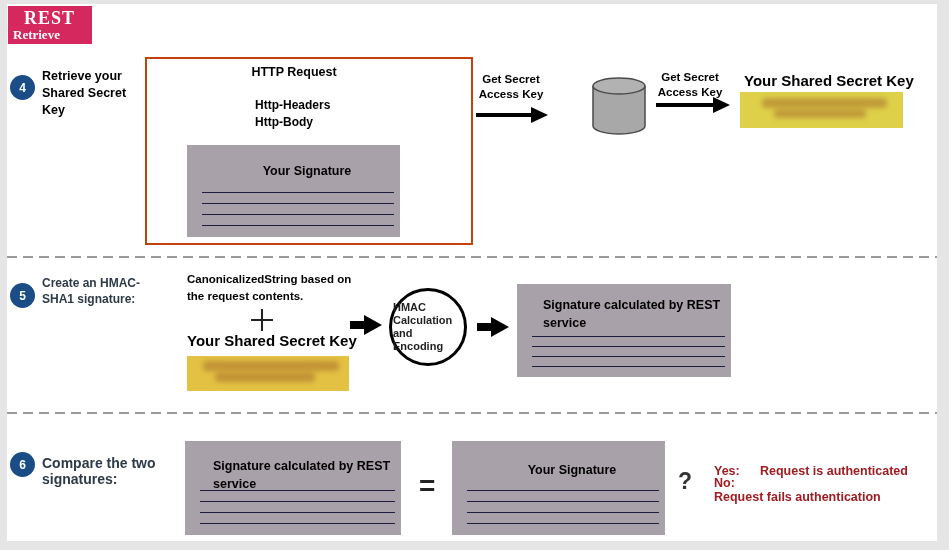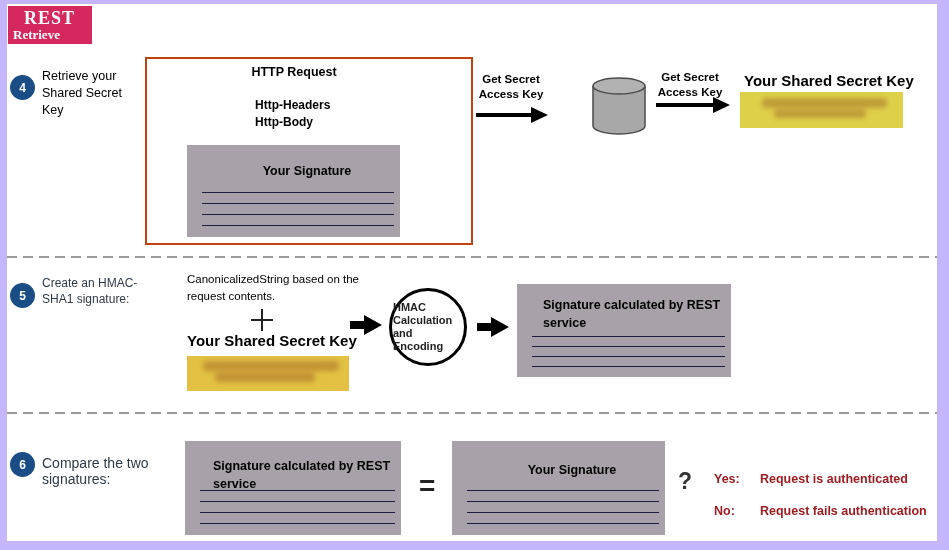--- a/index.html
+++ b/index.html
@@ -1,33 +1,33 @@
 <!DOCTYPE html>
 <html><head>
 <meta charset="utf-8">
 <style>
   html,body{margin:0;padding:0;background:#fff;}
   .page{
     position:relative;width:949px;height:550px;
-    background:#c4b5fd;
+    background:#e5e5e5;
     font-family:"Liberation Sans","DejaVu Sans",sans-serif;
     overflow:hidden;
   }
   .canvas{position:absolute;left:7px;top:4px;right:12px;bottom:9px;background:#ffffff;}
 
   
   .badge{position:absolute;left:8px;top:6px;width:84px;height:38px;background:#d4285e;color:#fff;
     font-family:"Liberation Serif","DejaVu Serif",serif;font-weight:bold;}
   .badge .t1{position:absolute;left:16px;top:2px;font-size:18px;letter-spacing:1px;}
   .badge .t2{position:absolute;left:5px;top:21px;font-size:13px;}
 
   
   .stepc{position:absolute;width:25px;height:25px;border-radius:50%;background:#1a4d85;color:#fff;
     font-size:12px;font-weight:bold;display:flex;align-items:center;justify-content:center;}
-  .steplabel{position:absolute;font-weight:normal;font-size:12.5px;line-height:17px;color:#000;}
+  .steplabel{position:absolute;font-weight:bold;font-size:12.5px;line-height:17px;color:#000;}
   .steplabel.dark{color:#2d3a47;}
 
   
   .httpbox{position:absolute;left:145px;top:57px;width:324px;height:184px;background:#fff;border:2px solid #c2410c;}
   .httpbox .title{position:absolute;left:0;right:30px;top:6px;text-align:center;font-weight:bold;font-size:12.5px;color:#000;}
   .httpbox .items{position:absolute;left:108px;top:38px;font-weight:bold;font-size:12px;line-height:17px;color:#000;}
 
   
   .graybox{position:absolute;background-color:#a9a1a9;
     background-image:radial-gradient(circle at 1px 1px,#b99a71 20%,rgba(0,0,0,0) 22%);
@@ -73,21 +73,21 @@
   
   .plus{position:absolute;left:251px;top:309px;width:22px;height:22px;}
   .plus::before{content:"";position:absolute;left:0;right:0;top:10px;height:2px;background:#222;}
   .plus::after{content:"";position:absolute;top:0;bottom:0;left:10px;width:2px;background:#222;}
 
   .bigsym{position:absolute;font-weight:bold;color:#222;}
   .equals{left:419px;top:470px;font-size:28px;}
   .question{left:678px;top:468px;font-size:23px;color:#333;}
 
   
-  .outcome{position:absolute;left:714px;display:flex;font-weight:bold;font-size:12.5px;color:#9e1d22;margin-top:8px;}
+  .outcome{position:absolute;left:714px;display:flex;font-weight:bold;font-size:12.5px;color:#9e1d22;}
   .outcome .olabel{width:46px;}
 </style>
 </head>
 <body>
 
 <div class="page">
   <div class="canvas"></div>
 
   <div class="badge">
     <div class="t1">REST</div>
@@ -202,17 +202,17 @@
     <div class="sigline" style="bottom:22px;"></div>
     <div class="sigline" style="bottom:11px;"></div>
   </div>
 
   <div class="bigsym question">?</div>
 
   <div class="outcome" style="top:464px;">
     <span class="olabel">Yes:</span>
     <span>Request is authenticated</span>
   </div>
-  <div class="outcome" style="top:496px;">
+  <div class="outcome" style="top:476px;flex-direction:column;">
     <span class="olabel">No:</span>
     <span>Request fails authentication</span>
   </div>
 </div>
 
 </body></html>

